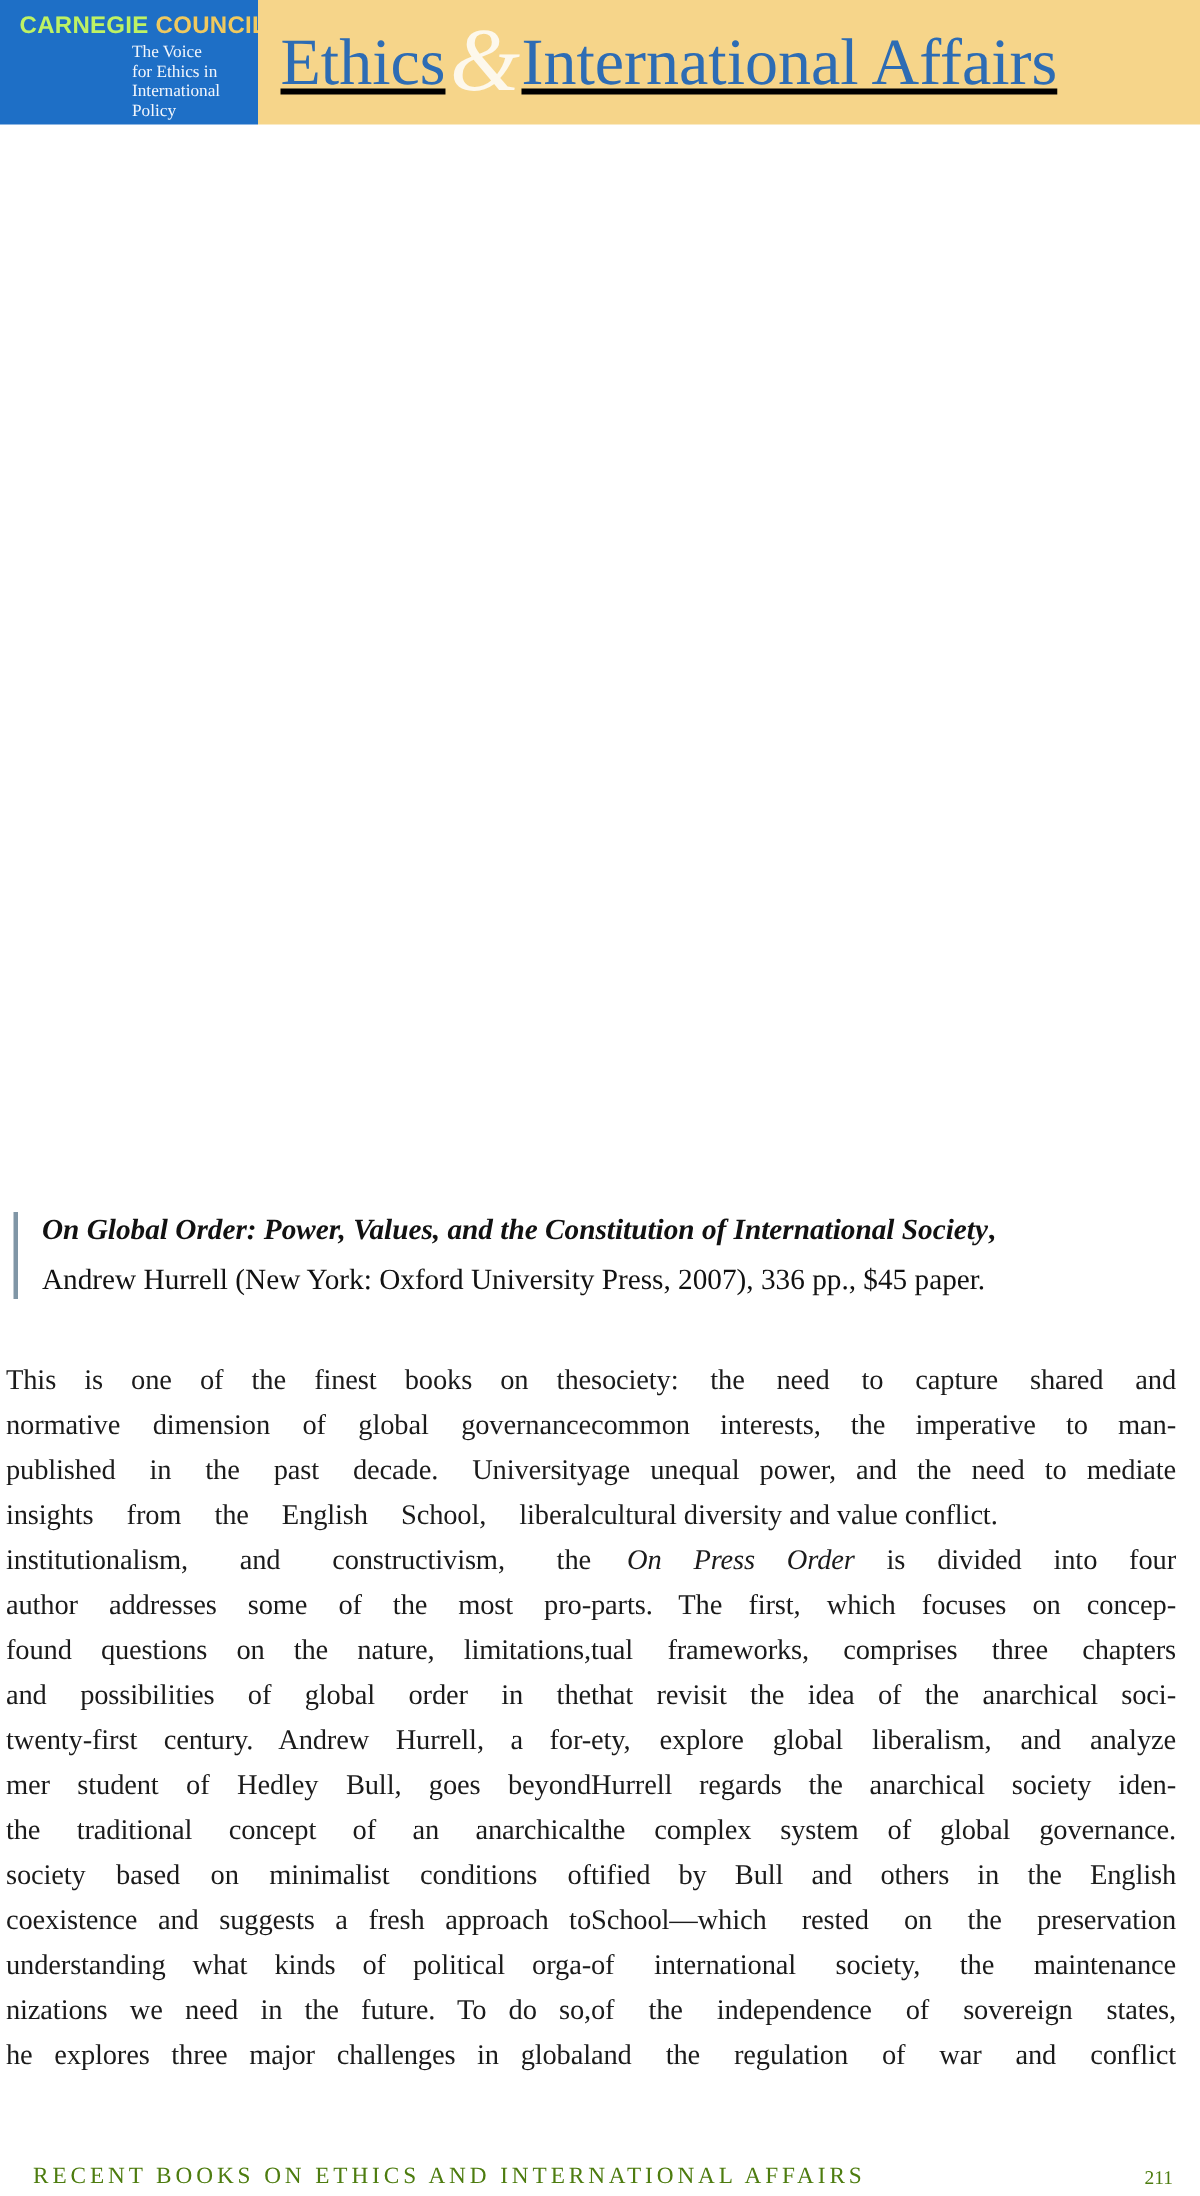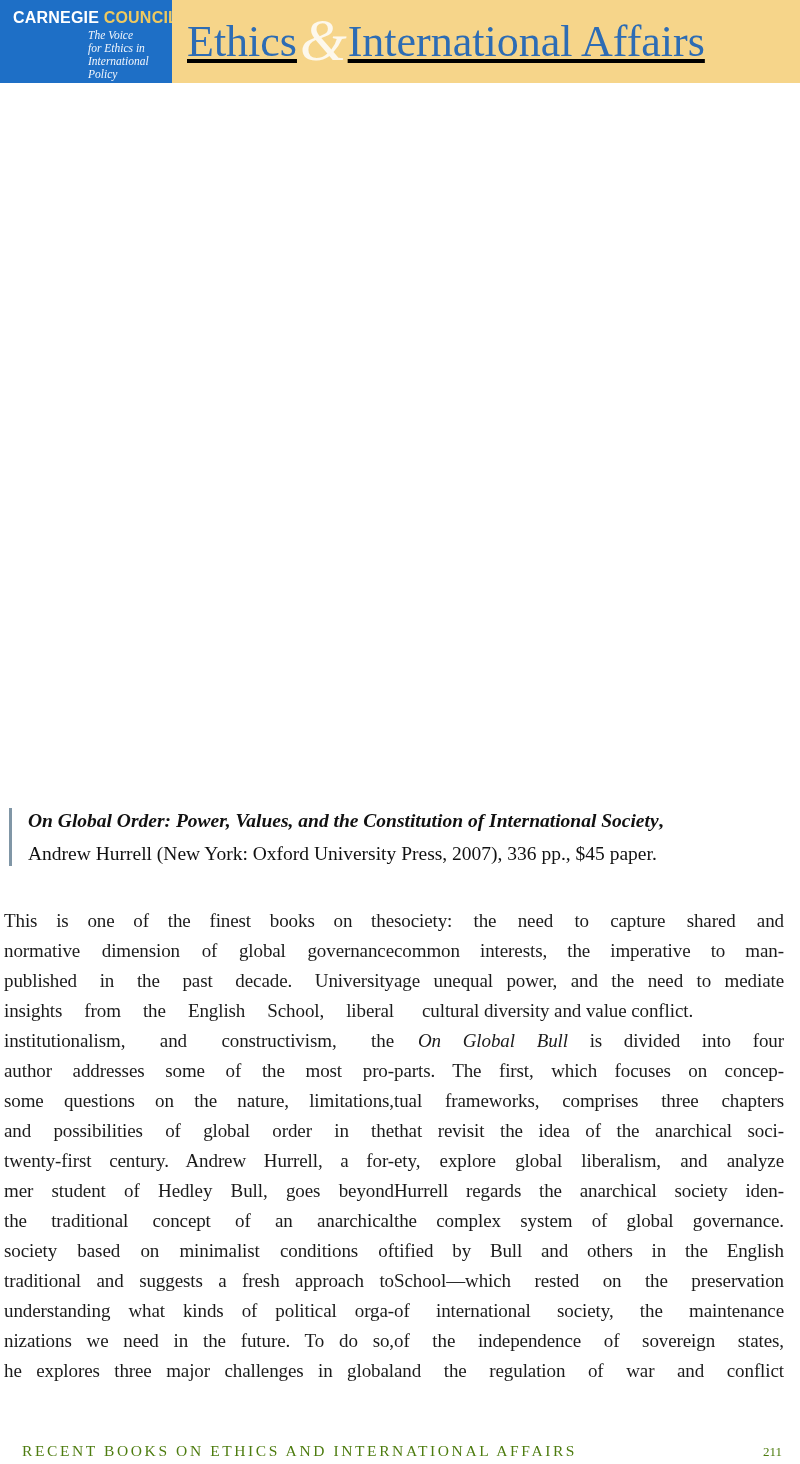--- a/index.html
+++ b/index.html
@@ -27,25 +27,24 @@
     flex: 0 0 auto;
   }
   .logo-brand {
     margin: 9px 0 0 13px;
     font-family: "Liberation Sans", sans-serif;
     font-weight: bold;
     font-size: 16px;
     letter-spacing: 0.2px;
     white-space: nowrap;
   }
-  .logo-brand .carnegie { color: #ffffff; }
+  .logo-brand .carnegie { color: #bef264; }
   .logo-brand .council  { color: #EFC95F; }
   .logo-tagline {
     margin: 2px 0 0 88px;
-    font-style: italic;
     font-size: 11.5px;
     line-height: 13px;
     color: #F2F6FC;
   }
   .title-band {
     flex: 1 1 auto;
     background: #F6D58A;
     display: flex;
     align-items: center;
     padding-left: 15px;
@@ -106,21 +105,21 @@
     height: 30px;
     line-height: 30px;
     font-size: 19px;
     letter-spacing: -0.1px;
     color: #1b1b1b;
     text-align: justify;
     text-align-last: justify;
     overflow: hidden;
     white-space: normal;
   }
-  .line.para-end { text-align-last: left; margin-left: 28px; }
+  .line.para-end { text-align-last: left; }
   .line.indent { text-indent: 24px; }
 
   
   .page-footer {
     position: absolute;
     left: 22px;
     right: 18px;
     bottom: 4px;
     display: flex;
     justify-content: space-between;
@@ -168,37 +167,37 @@
   </section>
 
   <section class="columns">
     <div class="col" id="col-left">
         <div class="line">This is one of the finest books on the</div>
         <div class="line">normative dimension of global governance</div>
         <div class="line">published in the past decade. University</div>
         <div class="line">insights from the English School, liberal</div>
         <div class="line">institutionalism, and constructivism, the</div>
         <div class="line">author addresses some of the most pro-</div>
-        <div class="line">some questions on the nature, limitations,</div>
+        <div class="line">found questions on the nature, limitations,</div>
         <div class="line">and possibilities of global order in the</div>
         <div class="line">twenty-first century. Andrew Hurrell, a for-</div>
         <div class="line">mer student of Hedley Bull, goes beyond</div>
         <div class="line">the traditional concept of an anarchical</div>
         <div class="line">society based on minimalist conditions of</div>
-        <div class="line">traditional and suggests a fresh approach to</div>
+        <div class="line">coexistence and suggests a fresh approach to</div>
         <div class="line">understanding what kinds of political orga-</div>
         <div class="line">nizations we need in the future. To do so,</div>
         <div class="line">he explores three major challenges in global</div>
       </div>
     <div class="col" id="col-right">
         <div class="line">society: the need to capture shared and</div>
         <div class="line">common interests, the imperative to man-</div>
         <div class="line">age unequal power, and the need to mediate</div>
         <div class="line para-end">cultural diversity and value conflict.</div>
-        <div class="line indent"><i>On Global Bull</i> is divided into four</div>
+        <div class="line indent"><i>On Press Order</i> is divided into four</div>
         <div class="line">parts. The first, which focuses on concep-</div>
         <div class="line">tual frameworks, comprises three chapters</div>
         <div class="line">that revisit the idea of the anarchical soci-</div>
         <div class="line">ety, explore global liberalism, and analyze</div>
         <div class="line">Hurrell regards the anarchical society iden-</div>
         <div class="line">the complex system of global governance.</div>
         <div class="line">tified by Bull and others in the English</div>
         <div class="line">School—which rested on the preservation</div>
         <div class="line">of international society, the maintenance</div>
         <div class="line">of the independence of sovereign states,</div>

